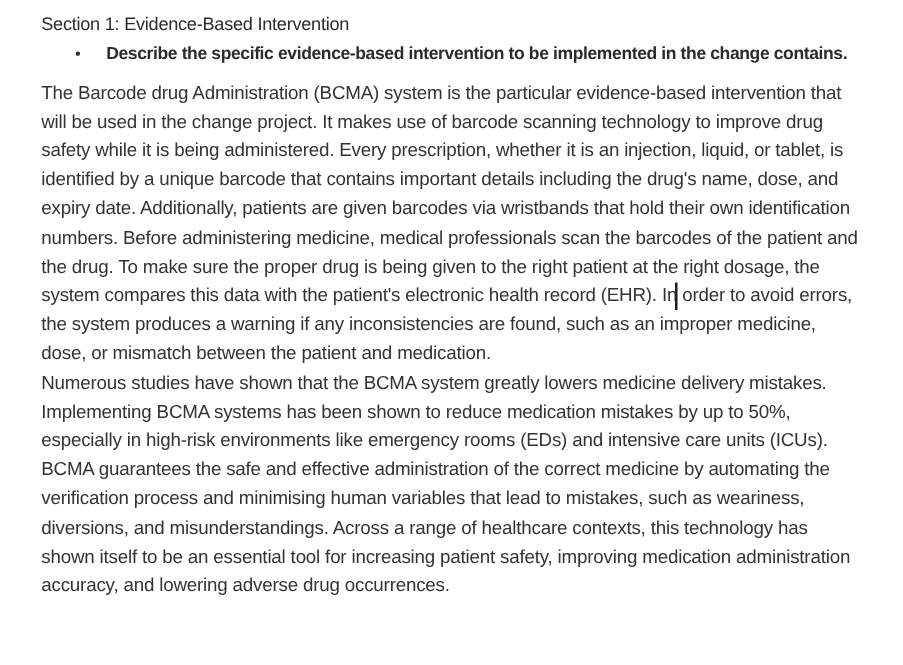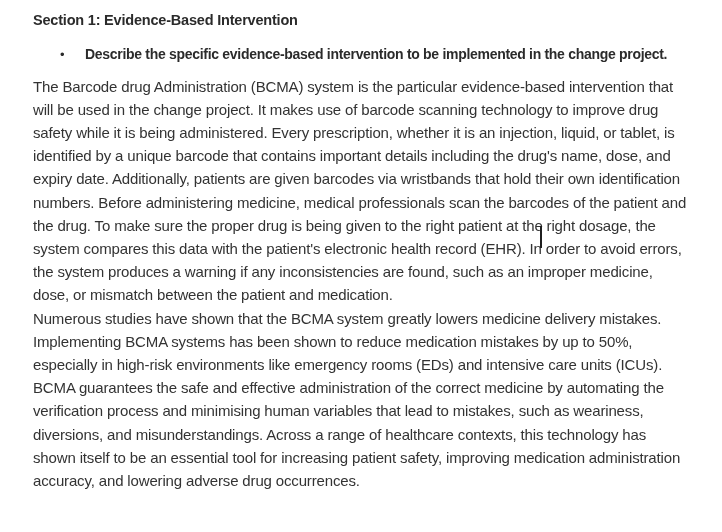--- a/index.html
+++ b/index.html
@@ -15,25 +15,24 @@
     position:relative;
   }
   .page{
     position:relative;
     width:722px;
     height:532px;
     padding:9px 30px 0 33px;
   }
   .heading{
     font-size:14.5px;
-    font-weight:bold;
+    font-weight:normal;
     letter-spacing:-0.2px;
     line-height:22px;
     color:#2b2b2b;
-    margin-bottom:12px;
   }
   .bullet-item{
     display:flex;
     align-items:flex-start;
     margin-left:27px;
     margin-bottom:8px;
   }
   .bullet-marker{
     width:25px;
     flex:0 0 25px;
@@ -66,21 +65,21 @@
 </style>
 </head>
 <body>
 
 <div class="page">
 
   <div class="heading">Section 1: Evidence-Based Intervention</div>
 
   <div class="bullet-item">
     <span class="bullet-marker">•</span>
-    <span class="bullet-text">Describe the specific evidence-based intervention to be implemented in the change project.</span>
+    <span class="bullet-text">Describe the specific evidence-based intervention to be implemented in the change contains.</span>
   </div>
 
   <div class="body-text">
     <p>The Barcode drug Administration (BCMA) system is the particular evidence-based intervention that will be used in the change project. It makes use of barcode scanning technology to improve drug safety while it is being administered. Every prescription, whether it is an injection, liquid, or tablet, is identified by a unique barcode that contains important details including the drug's name, dose, and expiry date. Additionally, patients are given barcodes via wristbands that hold their own identification numbers. Before administering medicine, medical professionals scan the barcodes of the patient and the drug. To make sure the proper drug is being given to the right patient at the right dosage, the system compares this data with the patient's electronic health record (EHR). In order to avoid errors, the system produces a warning if any inconsistencies are found, such as an improper medicine, dose, or mismatch between the patient and medication.</p>
     <p>Numerous studies have shown that the BCMA system greatly lowers medicine delivery mistakes. Implementing BCMA systems has been shown to reduce medication mistakes by up to 50%, especially in high-risk environments like emergency rooms (EDs) and intensive care units (ICUs). BCMA guarantees the safe and effective administration of the correct medicine by automating the verification process and minimising human variables that lead to mistakes, such as weariness, diversions, and misunderstandings. Across a range of healthcare contexts, this technology has shown itself to be an essential tool for increasing patient safety, improving medication administration accuracy, and lowering adverse drug occurrences.</p>
   </div>
 
   <div class="caret"></div>
 
 </div>

